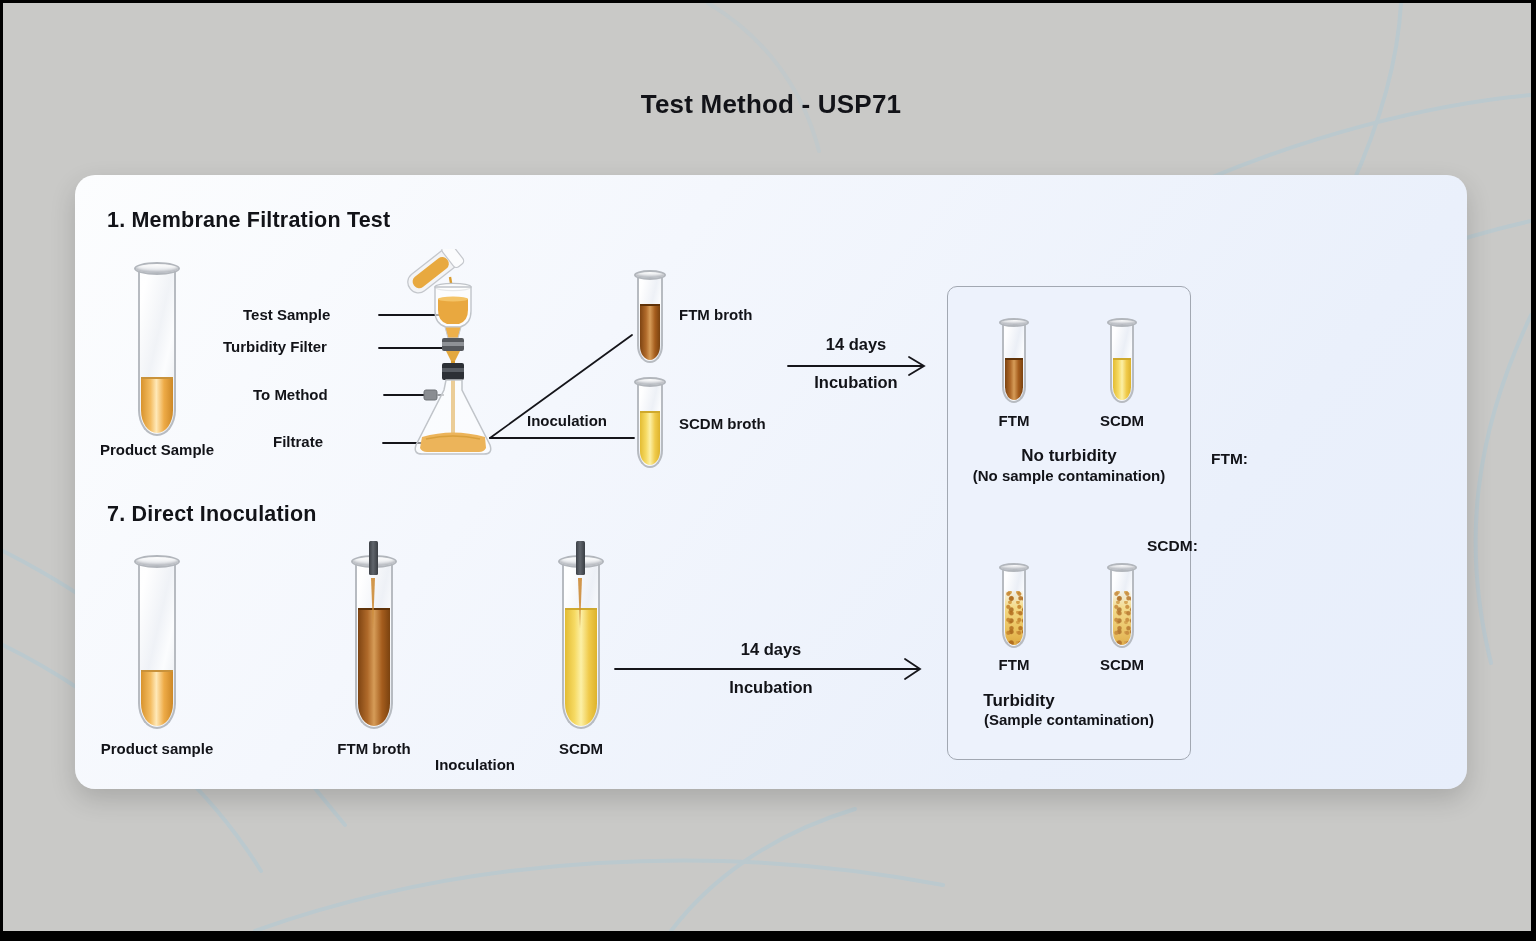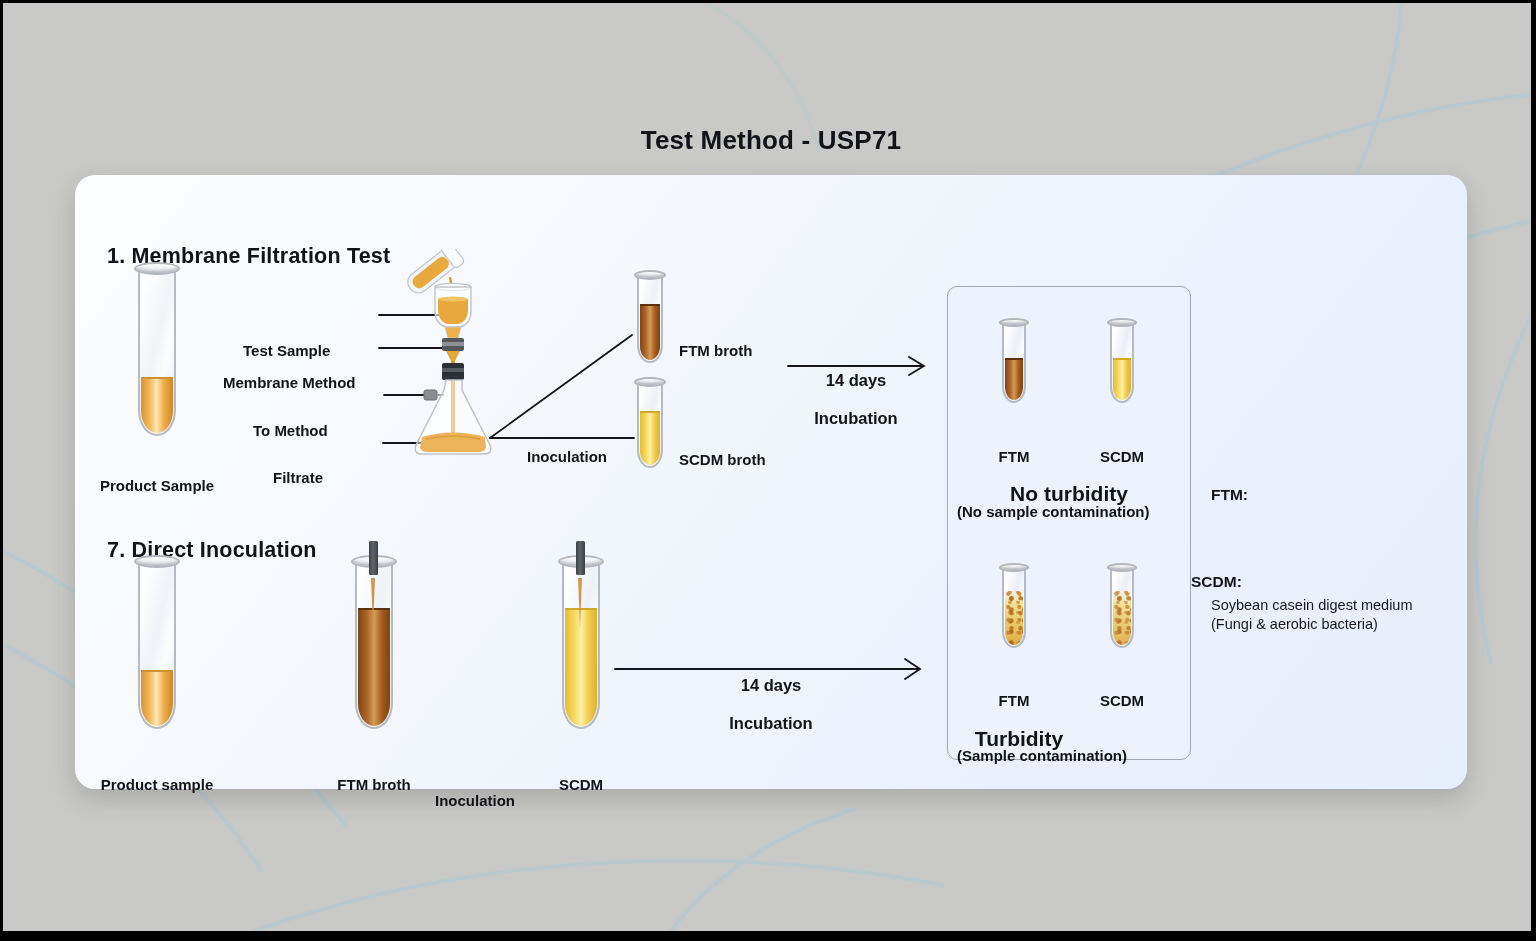--- a/index.html
+++ b/index.html
@@ -4,30 +4,30 @@
 <style>
   * { margin:0; padding:0; box-sizing:border-box; }
   html,body { width:1536px; height:941px; }
   body { background:#000; font-family:"Liberation Sans","DejaVu Sans",sans-serif; position:relative; overflow:hidden; }
   .canvas { position:absolute; left:3px; top:3px; right:5px; bottom:10px; background:#c9c9c7; overflow:hidden; }
   .bg-svg { position:absolute; left:0; top:0; z-index:0; }
   .panel { position:absolute; left:72px; top:172px; width:1392px; height:614px; border-radius:20px;
            background:linear-gradient(128deg,#fcfdfe 0%,#f4f7fd 35%,#eaf0fb 75%,#e7eefb 100%);
            box-shadow:0 10px 26px rgba(0,0,0,.16); z-index:1; }
   .overlay-svg { position:absolute; left:0; top:0; z-index:2; pointer-events:none; }
-  .txt { position:absolute; color:#121318; z-index:3; white-space:nowrap;margin-top:36px; }
+  .txt { position:absolute; color:#121318; z-index:3; white-space:nowrap; }
   .wrap { white-space:normal; }
   .title { font-size:26px; font-weight:800; letter-spacing:.2px; }
   .h2 { font-size:21.5px; font-weight:800; letter-spacing:.2px; }
   .lbl { font-size:15px; font-weight:700; }
   .lbl-r { text-align:left; }
   .ctr { text-align:center; }
   .arrow-txt { font-size:16.5px; font-weight:700; text-align:center; }
-  .res-big { font-size:21px; font-weight:800; text-align:center; }
-  .res-sub { font-size:15px; font-weight:700; text-align:left; }
+  .res-big { font-size:17px; font-weight:800; text-align:center; }
+  .res-sub { font-size:15px; font-weight:700; text-align:center; }
   .leg-term { font-size:15.5px; font-weight:800; }
   .leg-def { font-size:13.5px; font-weight:400; line-height:1.18; color:#17181d; }
   .leg-def2 { font-size:14.5px; line-height:1.28; }
 
   
   .tube { position:absolute; z-index:3;
           border:2px solid #b7bbc1; border-top:1px solid #c6cad0;
           border-radius:5px 5px 19px 19px / 4px 4px 26px 26px;
           background:linear-gradient(103deg,rgba(255,255,255,.96) 12%,rgba(233,236,241,.55) 46%,rgba(252,253,254,.9) 66%,rgba(224,228,233,.6) 92%); }
   .rim { position:absolute; z-index:4; border:2px solid #b2b6bc; border-radius:50%;
@@ -132,21 +132,21 @@
 
     <rect x="38" y="141" width="13" height="10" rx="2" fill="#8a8d92" stroke="#6f7277" stroke-width="1"></rect>
     <path d="M51,146 L58,146" stroke="#9a9da2" stroke-width="2"></path>
 
     <path d="M60,131 L76,131 L76,141 L104,196 Q107,205 98,205 L36,205 Q27,205 30,196 L58,141 Z" fill="rgba(255,255,255,.5)" stroke="#c0c4c9" stroke-width="1.5"></path>
     <path d="M36,188 Q67,179 99,188 L100,199 Q98,203 93,203 L41,203 Q36,203 34,199 Z" fill="#ecb45a"></path>
     <path d="M40,190 Q67,184 94,190" stroke="#d2972f" stroke-width="1.4" fill="none" opacity=".7"></path>
   </svg>
 
   <div class="txt lbl lbl-r" style="left:240px; top:303px; width:128px;">Test Sample</div>
-  <div class="txt lbl lbl-r" style="left:220px; top:335px; width:148px;">Membrane Method</div>
+  <div class="txt lbl lbl-r" style="left:220px; top:335px; width:148px;">Turbidity Filter</div>
   <div class="txt lbl lbl-r" style="left:250px; top:383px; width:123px;">To Method</div>
   <div class="txt lbl lbl-r" style="left:270px; top:430px; width:102px;">Filtrate</div>
   <div class="txt lbl" style="left:524px; top:409px;">Inoculation</div>
 
   <div class="tube" style="left:634px; top:272px; width:26px; height:88px;">
     <div class="liquid liq-brown" style="height:56px;"></div>
   </div>
   <div class="rim" style="left:631px; top:267px; width:32px; height:10px;"></div>
   <div class="txt lbl" style="left:676px; top:303px;">FTM broth</div>
 
@@ -181,22 +181,21 @@
   <div class="tube" style="left:1107px; top:565px; width:24px; height:80px;">
     <div class="liquid liq-turbid" style="height:54px; opacity:.92;"></div>
   </div>
   <div class="rim" style="left:1104px; top:560px; width:30px; height:9px;"></div>
   <div class="txt lbl ctr" style="left:966px; top:653px; width:90px;">FTM</div>
   <div class="txt lbl ctr" style="left:1074px; top:653px; width:90px;">SCDM</div>
   <div class="txt res-big" style="left:904px; top:688px; width:224px;">Turbidity</div>
   <div class="txt res-sub" style="left:954px; top:708px; width:224px;">(Sample contamination)</div>
 
   <div class="txt leg-term" style="left:1208px; top:447px;">FTM:</div>
-  <div class="txt leg-term" style="left:1188px; top:534px;">SCDM:</div>
-  <div class="txt leg-def leg-def2 wrap" style="left:1208px; top:557px; width:228px;">Soybean casein digest medium (Fungi &amp; aerobic bacteria)</div>
+  <div class="txt leg-term" style="left:1144px; top:534px;">SCDM:</div>
 
   <div class="txt h2" style="left:104px; top:499px;">7. Direct Inoculation</div>
 
   <div class="tube" style="left:135px; top:558px; width:38px; height:168px;">
     <div class="liquid liq-amber" style="height:56px;"></div>
   </div>
   <div class="rim" style="left:131px; top:552px; width:46px; height:13px;"></div>
   <div class="txt lbl ctr" style="left:64px; top:737px; width:180px;">Product sample</div>
 
   <div class="tube" style="left:352px; top:558px; width:38px; height:168px;">

